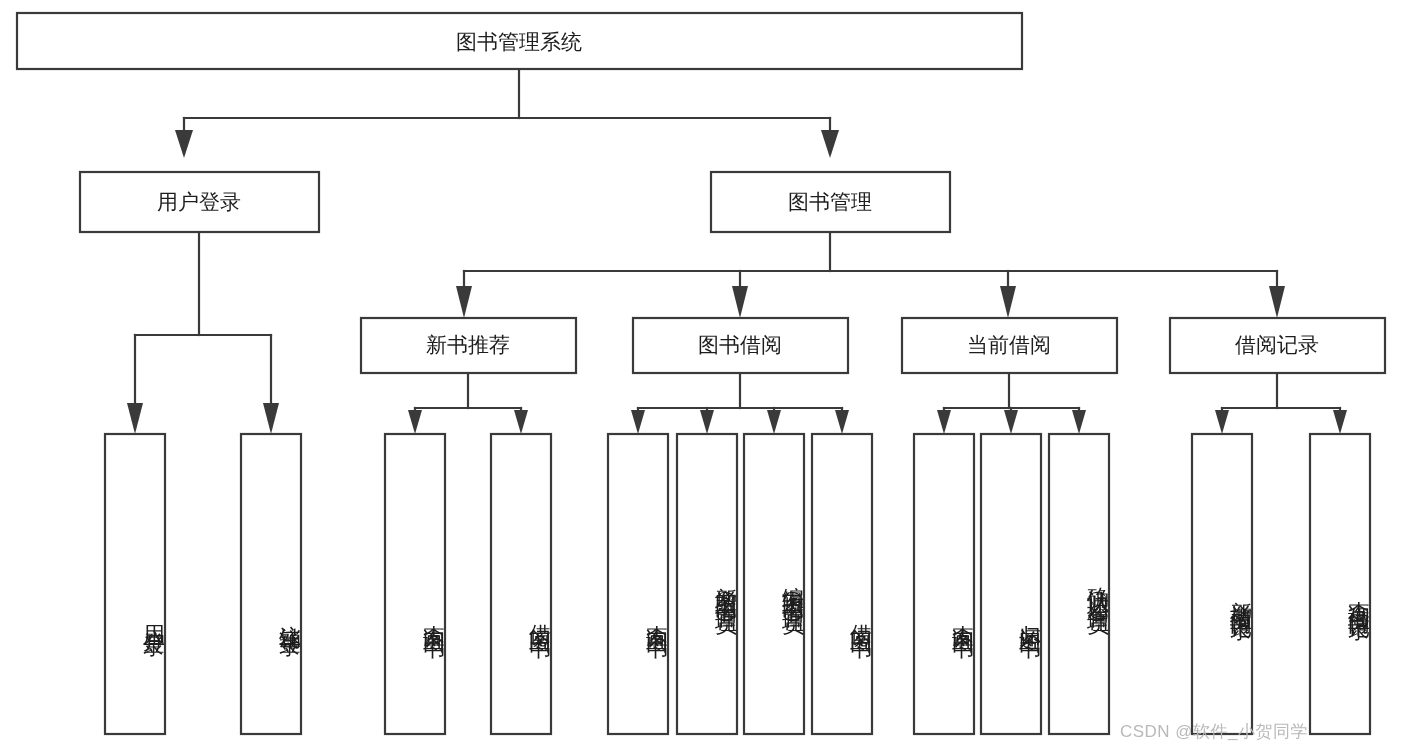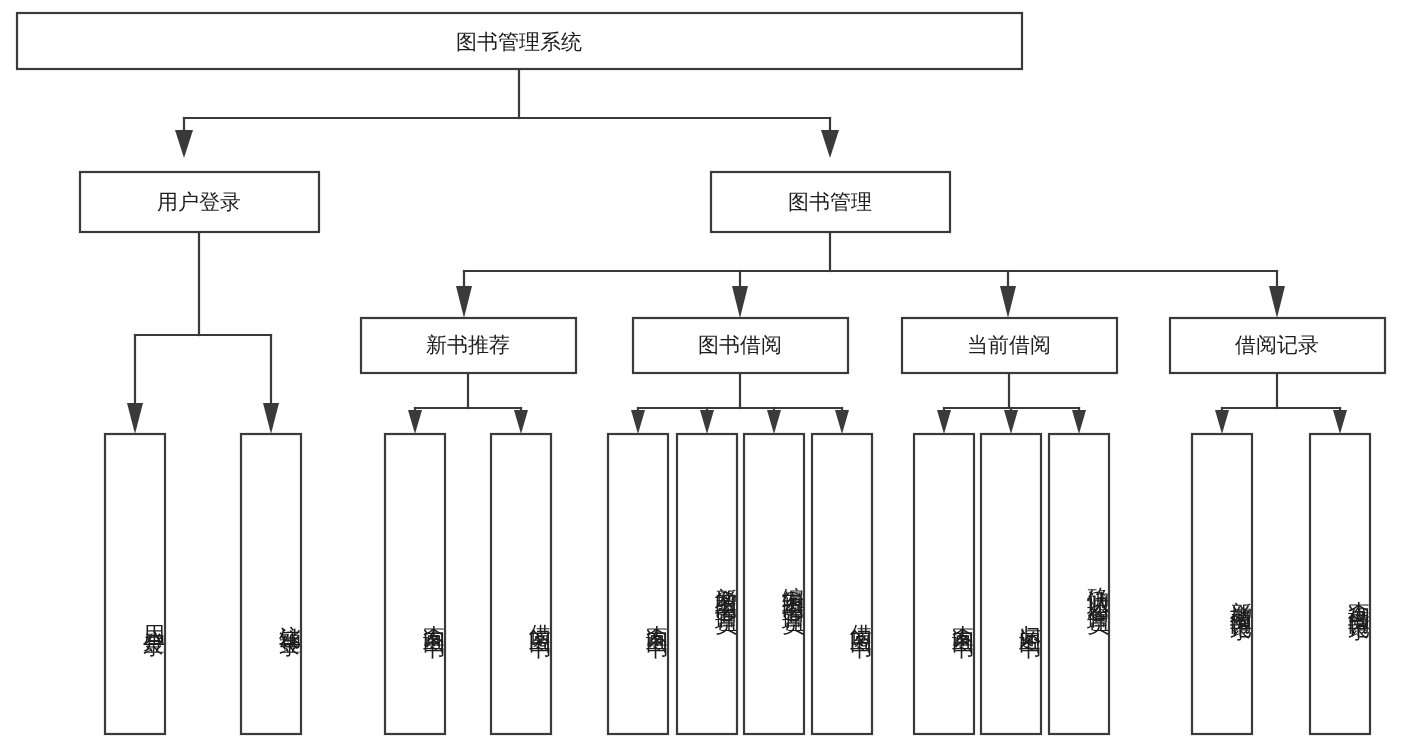--- a/index.html
+++ b/index.html
@@ -193,14 +193,15 @@
   <div class="leaf-label-wrap" style="left:744px; top:443px; width:60px; height:288px;">编辑图书（管理员）</div>
   <div class="leaf-label-wrap" style="left:812px; top:500px; width:60px; height:230px;">借阅图书</div>
 
   <div class="leaf-label-wrap" style="left:914px; top:500px; width:60px; height:230px;">查询图书</div>
   <div class="leaf-label-wrap" style="left:981px; top:500px; width:60px; height:230px;">归还图书</div>
   <div class="leaf-label-wrap" style="left:1049px; top:443px; width:60px; height:288px;">确认归还（管理员）</div>
 
   <div class="leaf-label-wrap" style="left:1192px; top:462px; width:60px; height:265px;">新增借阅记录</div>
   <div class="leaf-label-wrap" style="left:1310px; top:462px; width:60px; height:265px;">查询借阅记录</div>
 
+  <div class="watermark">CSDN @软件_小贺同学</div>
 
 </div>
 
 </body></html>

